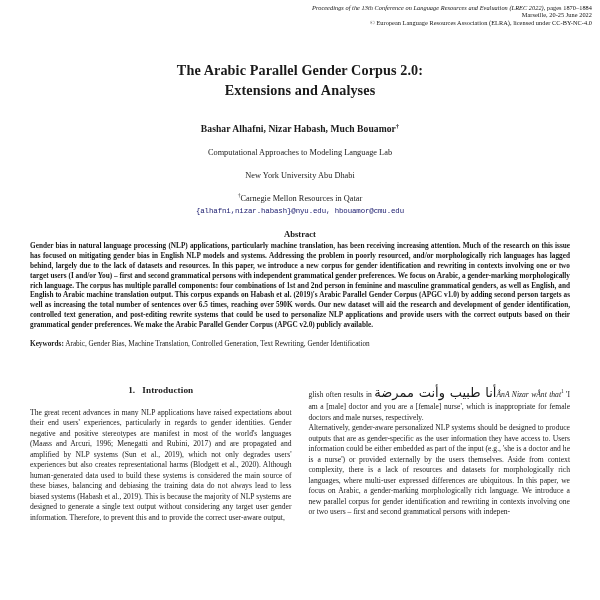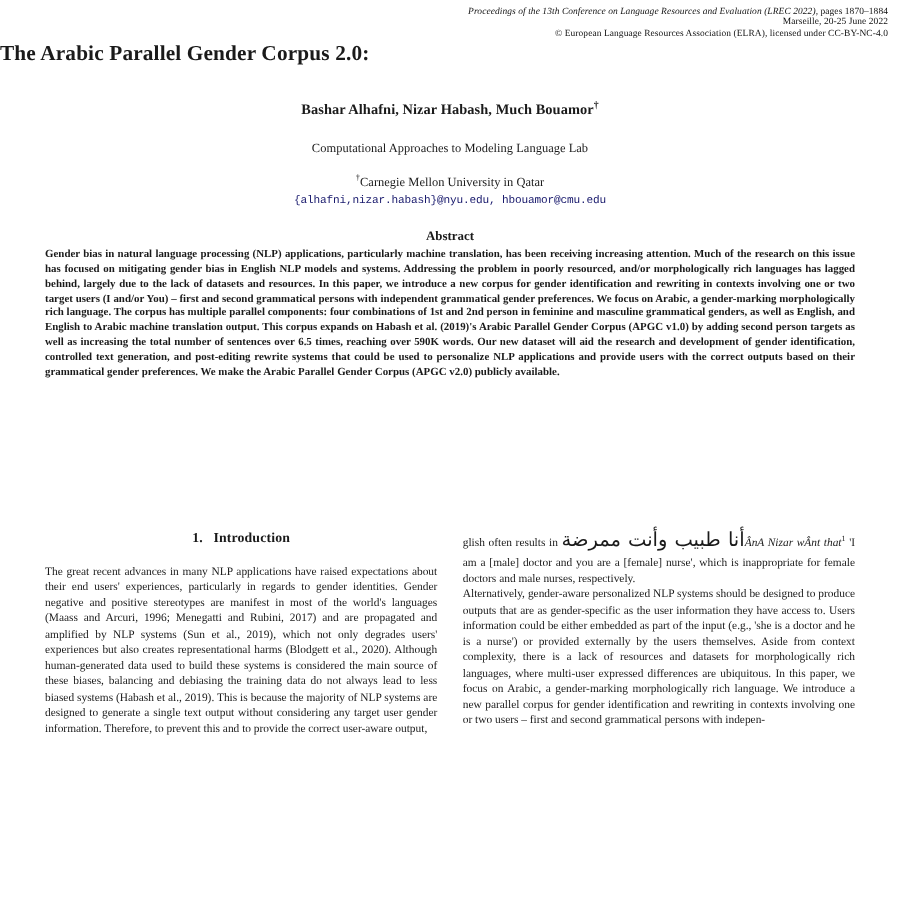--- a/index.html
+++ b/index.html
@@ -33,21 +33,22 @@
     letter-spacing: 0.05px;
     color: #111;
     white-space: nowrap;
   }
   .pub-header .line .ital {
     font-style: italic;
   }
 
   
   .title-block {
-    text-align: left;
+    margin-top: 34px;
+    text-align: center;
   }
   .paper-title {
     font-size: 14.2px;
     font-weight: bold;
     line-height: 1.42;
     letter-spacing: 0.1px;
   }
 
   
   .author-block {
@@ -104,21 +105,21 @@
   }
   .keywords b {
     font-weight: bold;
   }
 
   
   .columns {
     position: absolute;
     left: 30px;
     right: 30px;
-    top: 352px;
+    top: 384px;
     display: flex;
     gap: 17px;
   }
   .col {
     width: 263px;
     font-size: 7.6px;
     line-height: 1.385;
     text-align: justify;
     text-justify: inter-word;
   }
@@ -163,35 +164,40 @@
     <div class="line">
       <span class="ital">Proceedings of the 13th Conference on Language Resources and Evaluation (LREC 2022)</span><span>, pages 1870–1884</span>
     </div>
     <div class="line">Marseille, 20-25 June 2022</div>
     <div class="line">© European Language Resources Association (ELRA), licensed under CC-BY-NC-4.0</div>
   </div>
 
   <div class="title-block">
     <div class="paper-title">
       <div>The Arabic Parallel Gender Corpus 2.0:</div>
+      <div>Extensions and Analyses</div>
     </div>
   </div>
 
   <div class="author-block">
     <div class="authors"><span>Bashar Alhafni, Nizar Habash, Much Bouamor</span><sup class="dag">†</sup></div>
     <div class="affiliation">Computational Approaches to Modeling Language Lab</div>
-    <div class="affiliation"><sup class="dag">†</sup><span>Carnegie Mellon University in Qatar</span></div>
+    <div class="affiliation">New York University Abu Dhabi</div>
+    <div class="affiliation"><sup class="dag">†</sup><span>Carnegie Mellon Resources in Qatar</span></div>
     <div class="emails">{alhafni,nizar.habash}@nyu.edu, hbouamor@cmu.edu</div>
   </div>
 
   <div class="abstract-wrap">
     <div class="abstract-heading">Abstract</div>
     <div class="abstract-body">Gender bias in natural language processing (NLP) applications, particularly machine translation, has been receiving increasing attention. Much of the research on this issue has focused on mitigating gender bias in English NLP models and systems. Addressing the problem in poorly resourced, and/or morphologically rich languages has lagged behind, largely due to the lack of datasets and resources. In this paper, we introduce a new corpus for gender identification and rewriting in contexts involving one or two target users (I and/or You) – first and second grammatical persons with independent grammatical gender preferences. We focus on Arabic, a gender-marking morphologically rich language. The corpus has multiple parallel components: four combinations of 1st and 2nd person in feminine and masculine grammatical genders, as well as English, and English to Arabic machine translation output. This corpus expands on Habash et al. (2019)'s Arabic Parallel Gender Corpus (APGC v1.0) by adding second person targets as well as increasing the total number of sentences over 6.5 times, reaching over 590K words. Our new dataset will aid the research and development of gender identification, controlled text generation, and post-editing rewrite systems that could be used to personalize NLP applications and provide users with the correct outputs based on their grammatical gender preferences. We make the Arabic Parallel Gender Corpus (APGC v2.0) publicly available.</div>
   </div>
 
+  <div class="keywords">
+    <b>Keywords:</b><span> Arabic, Gender Bias, Machine Translation, Controlled Generation, Text Rewriting, Gender Identification</span>
+  </div>
 
   <div class="columns">
 
     <div class="col">
       <div class="section-heading">
         <span class="num">1.</span><span>Introduction</span>
       </div>
       <p>The great recent advances in many NLP applications have raised expectations about their end users' experiences, particularly in regards to gender identities. Gender negative and positive stereotypes are manifest in most of the world's languages (Maass and Arcuri, 1996; Menegatti and Rubini, 2017) and are propagated and amplified by NLP systems (Sun et al., 2019), which not only degrades users' experiences but also creates representational harms (Blodgett et al., 2020). Although human-generated data used to build these systems is considered the main source of these biases, balancing and debiasing the training data do not always lead to less biased systems (Habash et al., 2019). This is because the majority of NLP systems are designed to generate a single text output without considering any target user gender information. Therefore, to prevent this and to provide the correct user-aware output,</p>
     </div>
 

